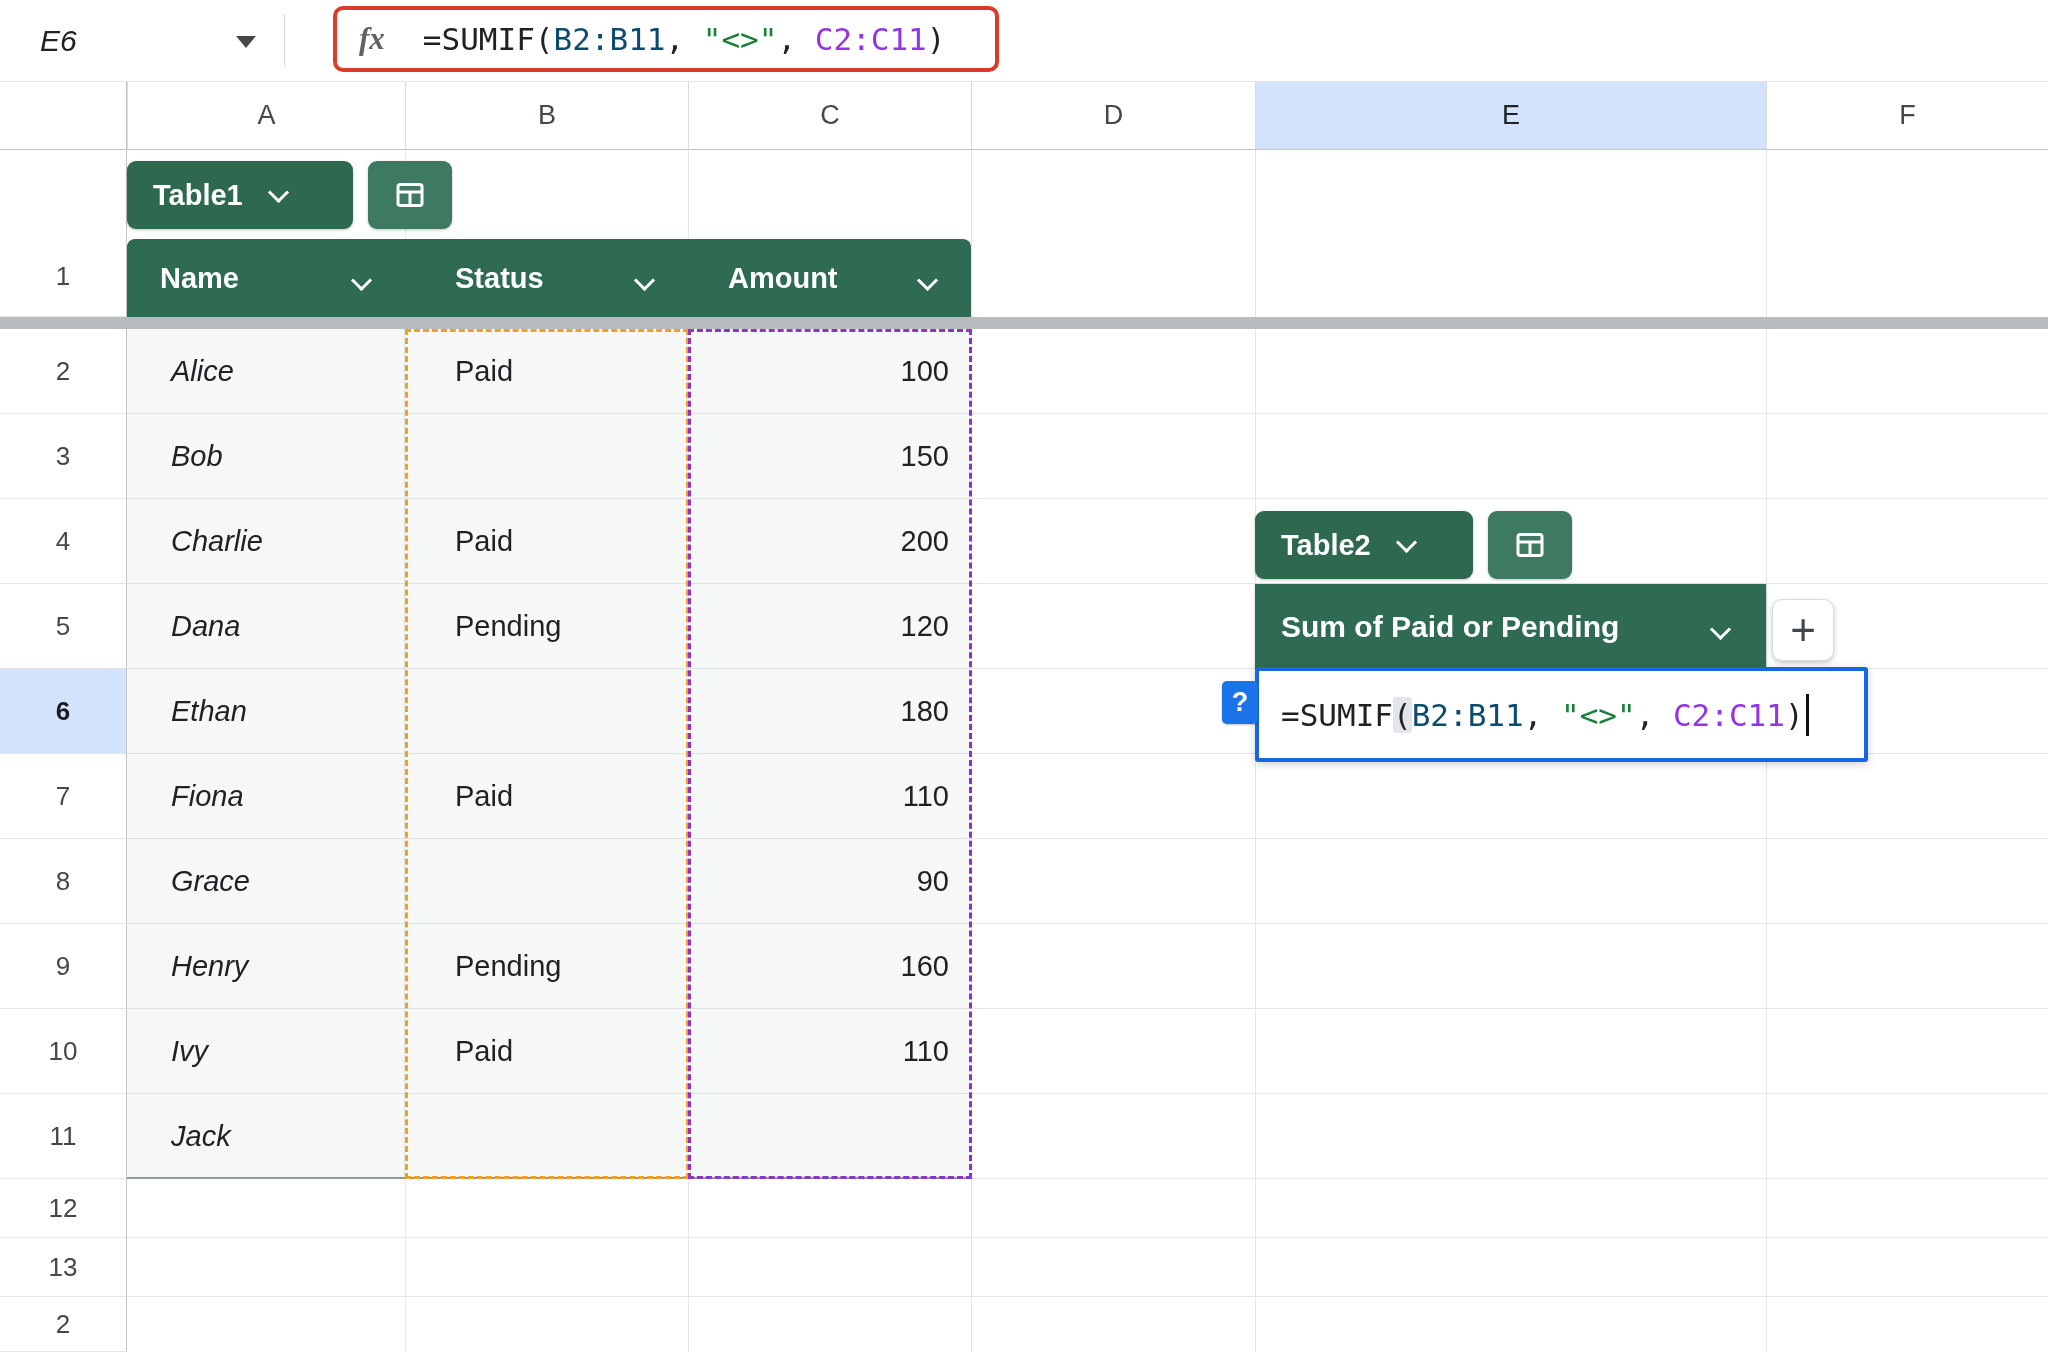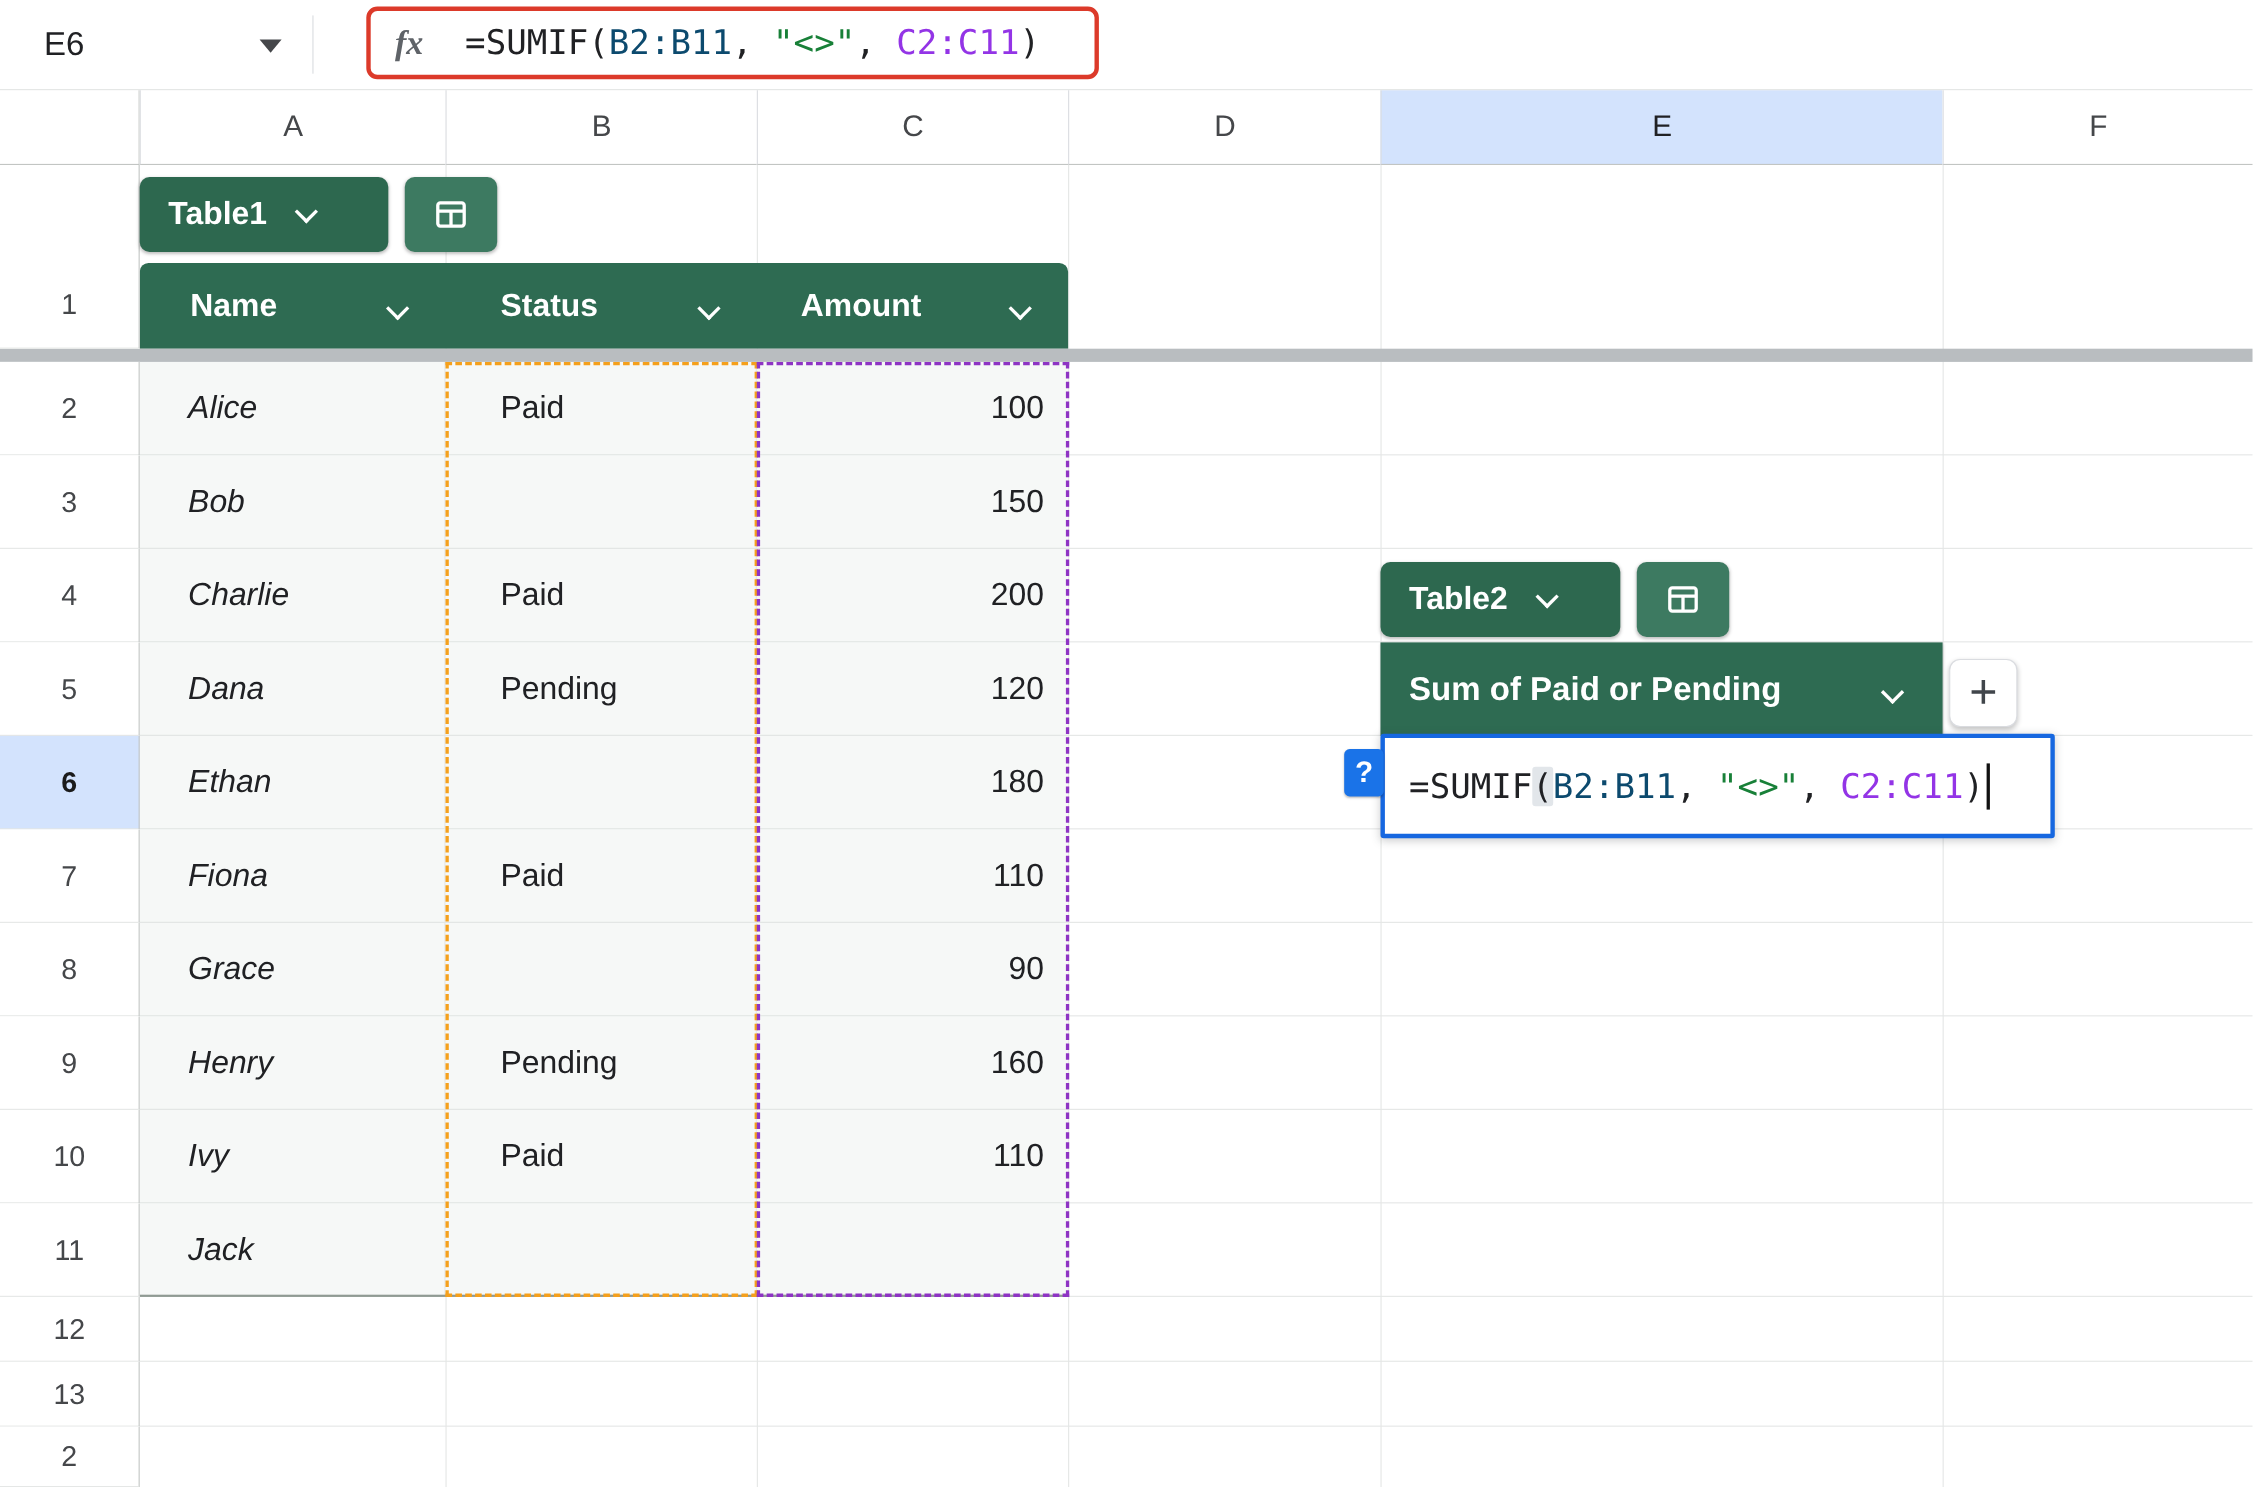--- a/index.html
+++ b/index.html
@@ -11,21 +11,21 @@
   
   .hline{position:absolute;left:127px;width:1921px;height:1px;background:#e4e6e5;}
   .vline{position:absolute;top:150px;width:1px;height:1202px;background:#e4e6e5;}
 
   
   #frozen-bar{left:0;top:317px;width:2048px;height:12px;background:#b9bdc0;z-index:4;}
 
   
   #formula-bar{left:0;top:0;width:2048px;height:81px;background:#fff;border-bottom:1px solid #e3e5e4;z-index:9;}
   #name-box{left:0;top:0;width:285px;height:81px;display:flex;align-items:center;}
-  #name-box-value{margin-left:40px;font-size:30px;color:#202124;}
+  #name-box-value{margin-left:40px;font-size:30px;color:#202124;font-style:italic;}
   .tri{width:0;height:0;border-left:10px solid transparent;border-right:10px solid transparent;border-top:12px solid #45474a;}
   #name-dd{left:236px;top:36px;}
   #fbar-divider{left:284px;top:14px;width:1px;height:53px;background:#dadce0;}
   #formula-annotation{left:297px;top:6px;width:666px;height:66px;border:4px solid #dc3a2a;border-radius:10px;box-sizing:border-box;display:flex;align-items:center;margin-left:36px;}
   #fx-icon{margin-left:22px;font-family:"Liberation Serif",serif;font-style:italic;font-weight:700;font-size:31px;color:#5f6368;}
   #fbar-formula{margin-left:38px;font-size:31px;white-space:pre;display:flex;align-items:center;}
 
   .tk-d{color:#202124;}
   .tk-o{color:#0c4a6e;}
   .tk-g{color:#188038;}
@@ -154,21 +154,21 @@
     <div class="cell cstatus">Paid</div>
     <div class="cell camount">110</div>
   </div>
   <div class="trow abs" style="top:1094px">
     <div class="cell cname">Jack</div>
     <div class="cell cstatus"></div>
   </div>
   <div id="t1-bottom" class="abs"></div>
 
   <div id="t1-head" class="abs">
-    <div class="thead-cell" style="left:0;width:278px;padding-left:46px">
+    <div class="thead-cell" style="left:0;width:278px;padding-left:33px">
       <span>Name</span>
       <span class="chev"></span>
     </div>
     <div class="thead-cell" style="left:278px;width:283px;padding-left:50px">
       <span>Status</span>
       <span class="chev"></span>
     </div>
     <div class="thead-cell" style="left:561px;width:283px;padding-left:40px">
       <span>Amount</span>
       <span class="chev"></span>

